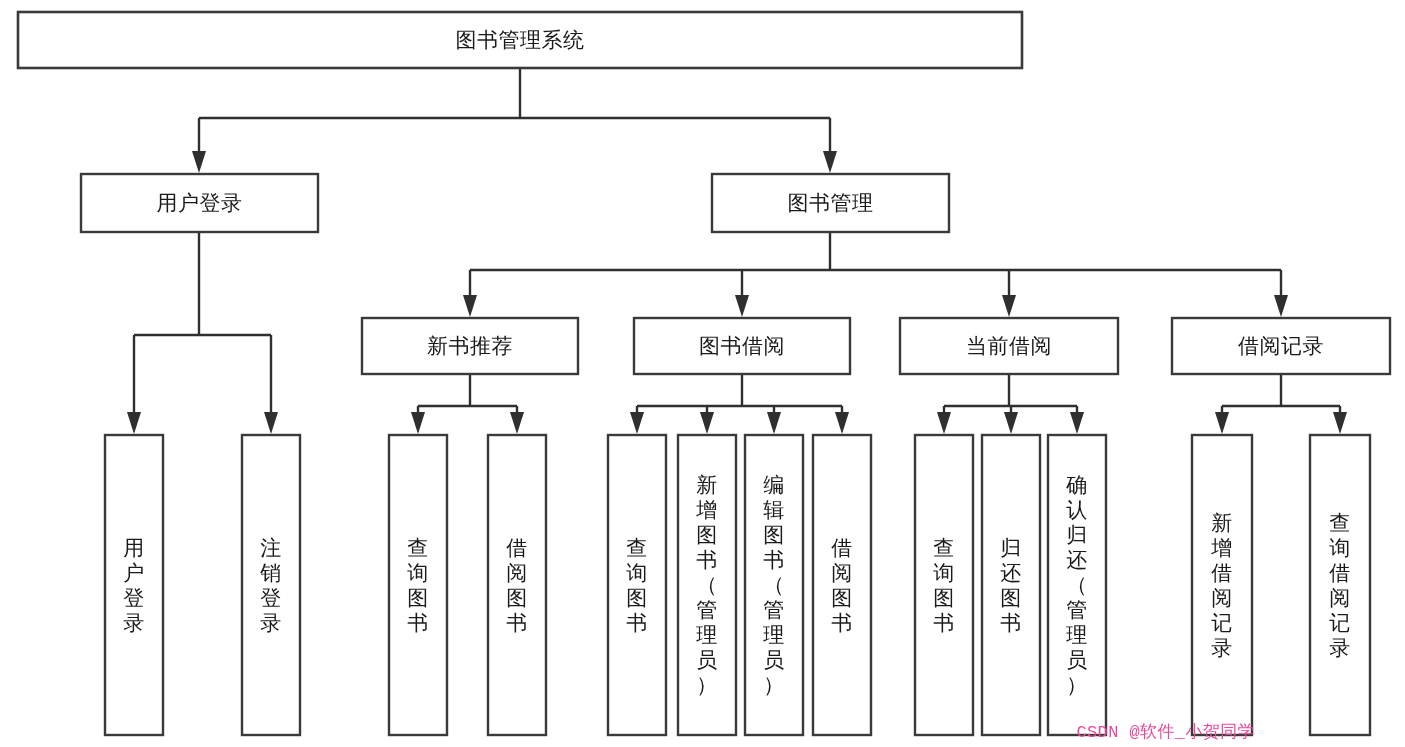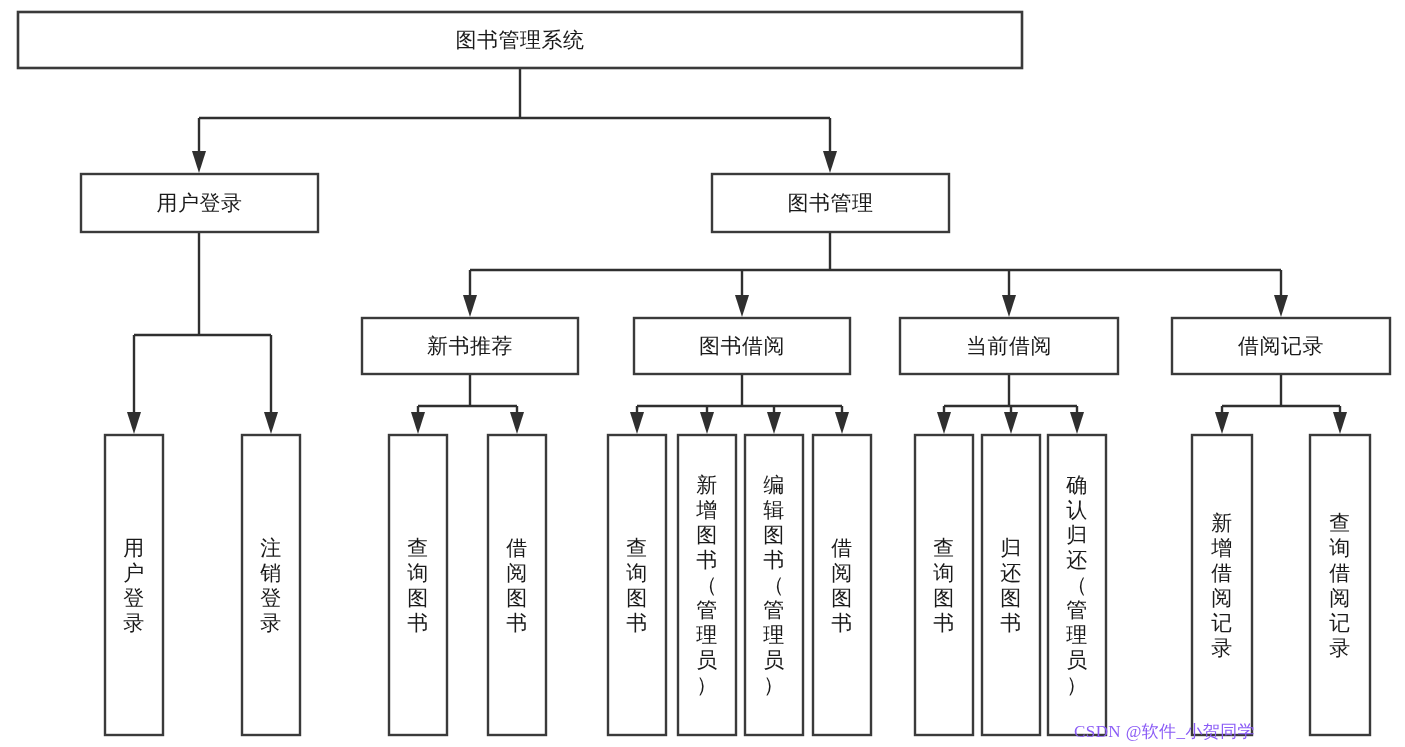--- a/index.html
+++ b/index.html
@@ -61,23 +61,23 @@
     font-family: "Liberation Sans", "DejaVu Sans", sans-serif;
     font-size: 21px;
     fill: #1a1a1a;
     text-anchor: middle;
     letter-spacing: 0.5px;
   }
   .watermark-text {
     position: absolute;
     right: 8px;
     bottom: 4px;
-    font-family: Liberation Serif, serif;
+    font-family: Liberation Mono, monospace;
     font-size: 17px;
-    color: #8b5cf6;
+    color: #ec4899;
     white-space: nowrap;
     user-select: none;
     letter-spacing: 0.4px;
   }
 </style>
 </head>
 <body>
 
 <div id="diagram-root">
   <svg class="diagram-canvas" viewBox="0 0 1405 747" xmlns="http://www.w3.org/2000/svg">

